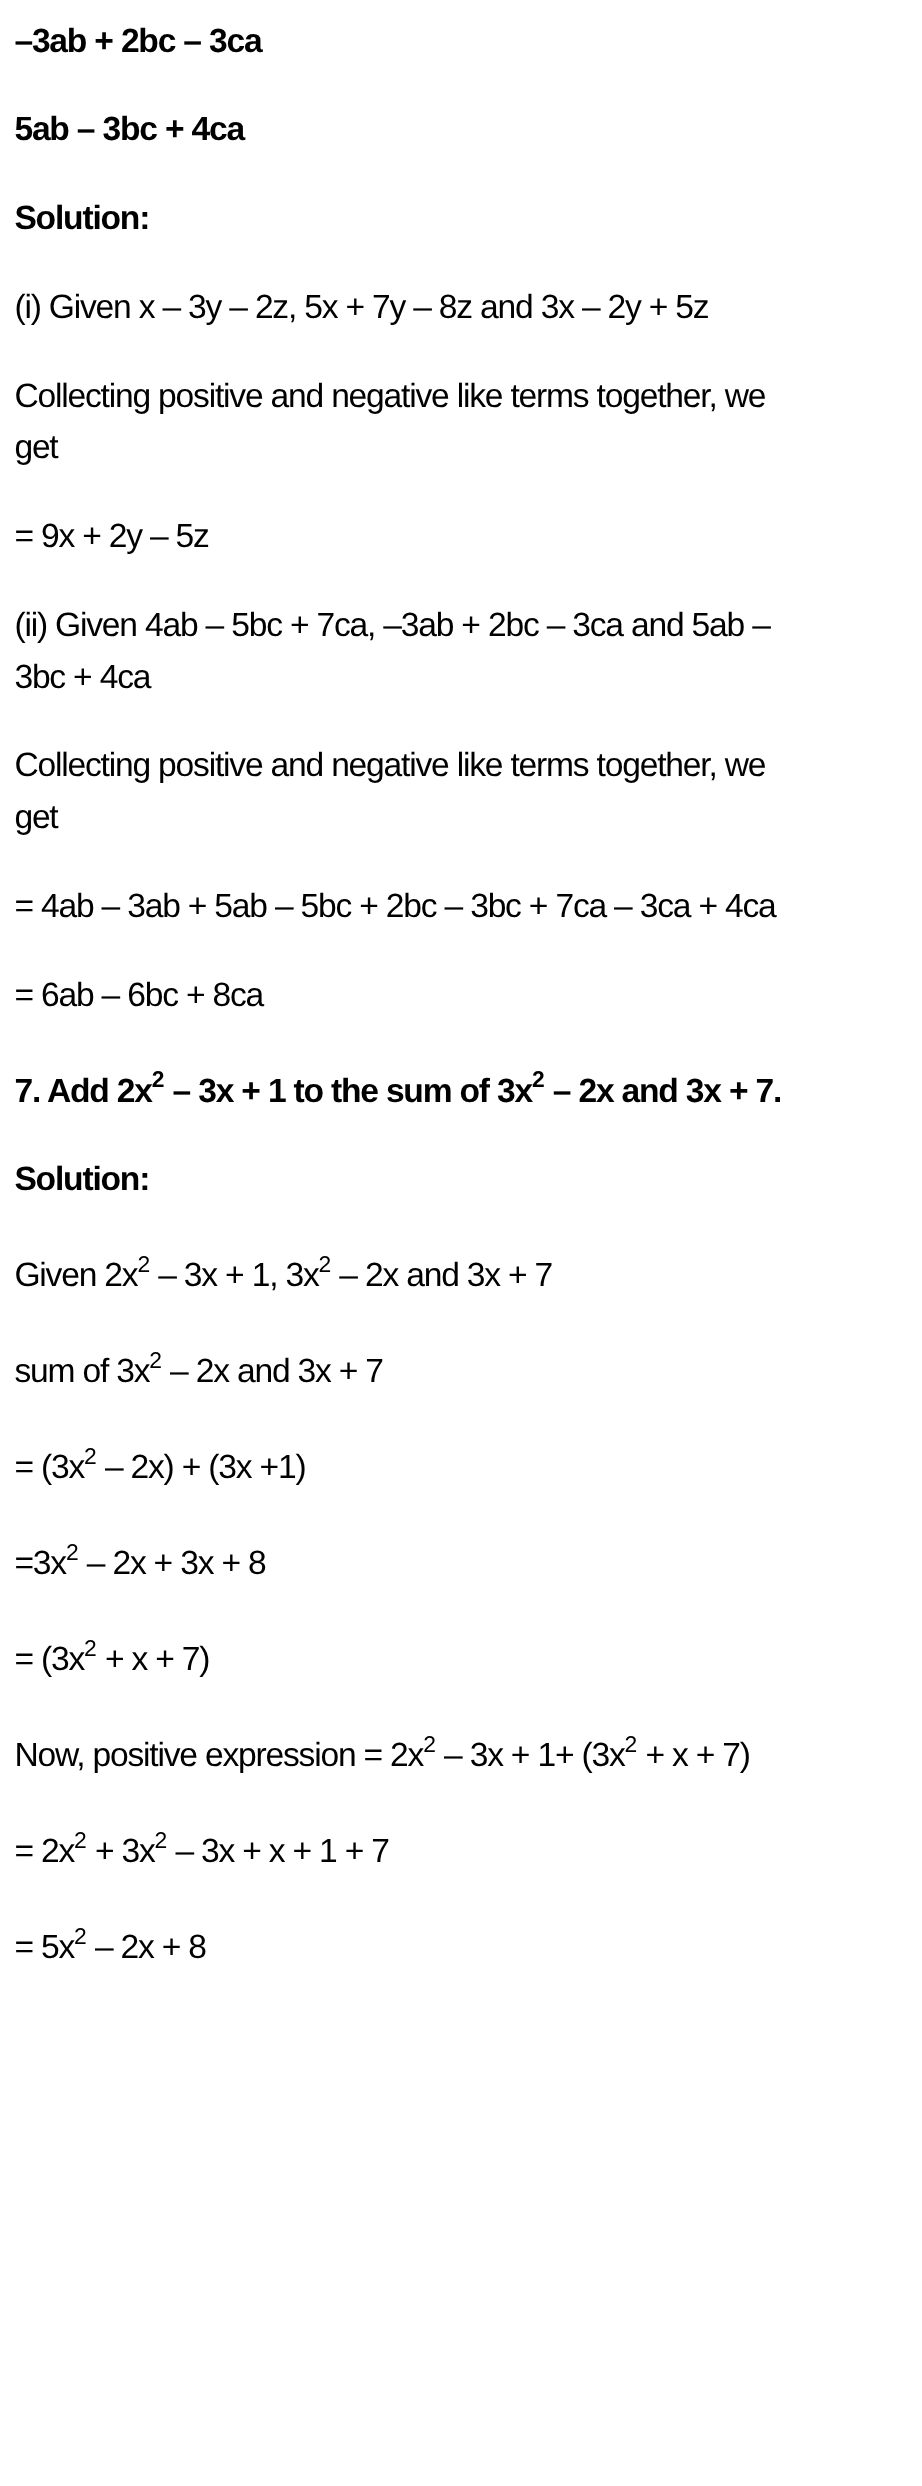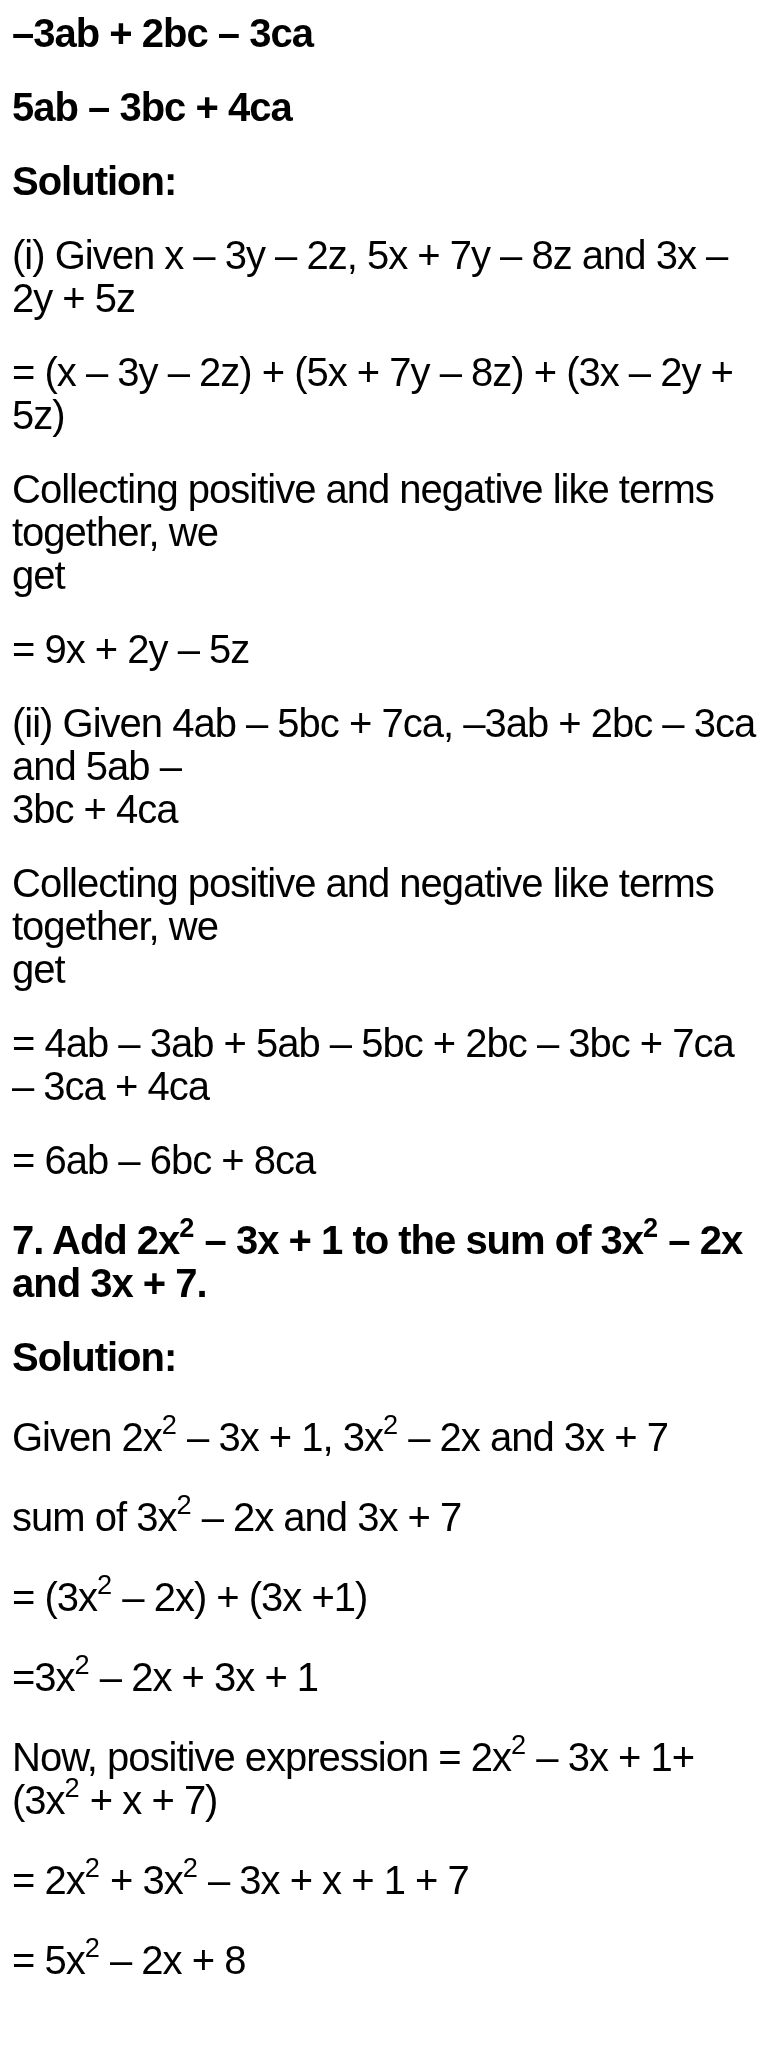--- a/index.html
+++ b/index.html
@@ -14,21 +14,21 @@
     color: #000000;
     font-family: "Liberation Sans", sans-serif;
   }
   .doc {
     box-sizing: border-box;
     width: 768px;
     padding: 12px 10px 18px 12px;
   }
   .doc p {
     margin: 0 0 31px 0;
-    font-size: 40px;
+    font-size: 28px;
     line-height: 43px;
     letter-spacing: -1px;
     white-space: pre-wrap;
     font-weight: normal;
   }
   .doc p.bold {
     font-weight: bold;
   }
   .doc p.has-sup {
     padding-top: 6px;
@@ -44,32 +44,32 @@
 </style>
 </head>
 <body>
 
 <main class="doc">
 
 <p class="bold"><span>–3ab + 2bc – 3ca</span></p>
     <p class="bold"><span>5ab – 3bc + 4ca</span></p>
     <p class="bold"><span>Solution:</span></p>
     <p><span>(i) Given x – 3y – 2z, 5x + 7y – 8z and 3x – 2y + 5z</span></p>
-    <p><span>= (x – 3y – 2z) + (5x + 7y – 8z) + (3x – 2y + 5z)</span></p>
     <p><span>Collecting positive and negative like terms together, we
 get</span></p>
     <p><span>= 9x + 2y – 5z</span></p>
     <p><span>(ii) Given 4ab – 5bc + 7ca, –3ab + 2bc – 3ca and 5ab –
 3bc + 4ca</span></p>
     <p><span>Collecting positive and negative like terms together, we
 get</span></p>
     <p><span>= 4ab – 3ab + 5ab – 5bc + 2bc – 3bc + 7ca – 3ca + 4ca</span></p>
     <p><span>= 6ab – 6bc + 8ca</span></p>
     <p class="bold has-sup"><span>7. Add 2x</span><sup>2</sup><span> – 3x + 1 to the sum of 3x</span><sup>2</sup><span> – 2x and 3x + 7.</span></p>
     <p class="bold"><span>Solution:</span></p>
     <p class="has-sup"><span>Given 2x</span><sup>2</sup><span> – 3x + 1, 3x</span><sup>2</sup><span> – 2x and 3x + 7</span></p>
     <p class="has-sup"><span>sum of 3x</span><sup>2</sup><span> – 2x and 3x + 7</span></p>
     <p class="has-sup"><span>= (3x</span><sup>2</sup><span> – 2x) + (3x +1)</span></p>
-    <p class="has-sup"><span>=3x</span><sup>2</sup><span> – 2x + 3x + 1</span></p>
+    <p class="has-sup"><span>=3x</span><sup>2</sup><span> – 2x + 3x + 8</span></p>
+    <p class="has-sup"><span>= (3x</span><sup>2</sup><span> + x + 7)</span></p>
     <p class="has-sup"><span>Now, positive expression = 2x</span><sup>2</sup><span> – 3x + 1+ (3x</span><sup>2</sup><span> + x + 7)</span></p>
     <p class="has-sup"><span>= 2x</span><sup>2</sup><span> + 3x</span><sup>2</sup><span> – 3x + x + 1 + 7</span></p>
     <p class="has-sup"><span>= 5x</span><sup>2</sup><span> – 2x + 8</span></p>
   </main>
 
 </body></html>

